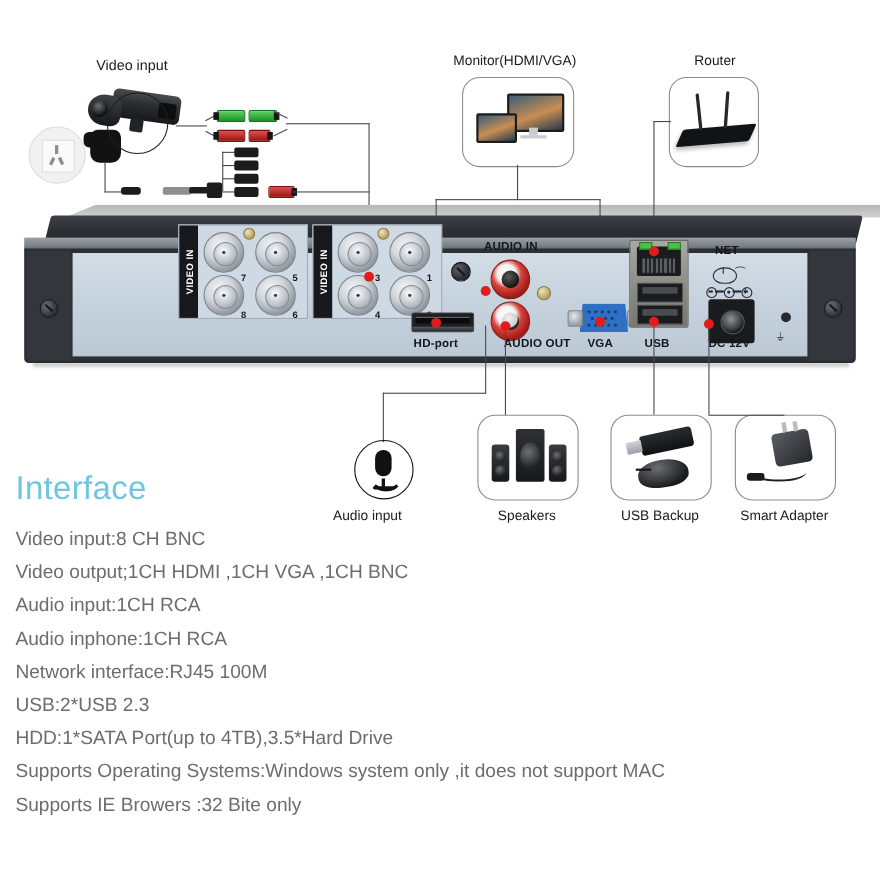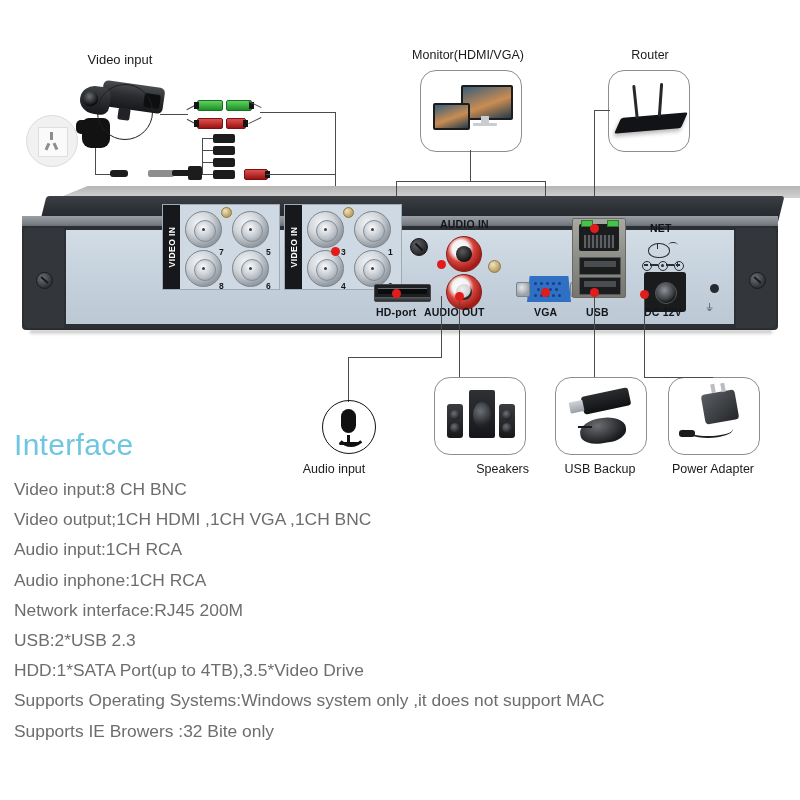--- a/index.html
+++ b/index.html
@@ -331,21 +331,21 @@
   </div>
 
   <div class="panelscrew" style="left:388px;top:42px;"></div>
 
   <div class="hdmi" style="left:352px;top:88px;"></div>
   <div class="plabel" style="left:354px;top:110px;">HD-port</div>
 
   <div class="plabel" style="left:418px;top:22px;">AUDIO IN</div>
   <div class="rca dark" style="left:424px;top:40px;"></div>
   <div class="rca" style="left:424px;top:78px;"></div>
-  <div class="plabel" style="left:402px;top:110px;">AUDIO OUT</div>
+  <div class="plabel" style="left:436px;top:110px;">AUDIO OUT</div>
   <div class="tinyscrew" style="left:466px;top:64px;width:11px;height:11px;"></div>
 
   <div class="vga" style="left:496px;top:80px;">
     <div class="vga-shell"></div>
     <div class="vga-dots">
       <i style="left:2px;top:1px"></i>
         <i style="left:8px;top:1px"></i>
         <i style="left:14px;top:1px"></i>
       <i style="left:20px;top:1px"></i>
         <i style="left:26px;top:1px"></i>
@@ -426,45 +426,45 @@
 <div class="iconbox" style="left:434px;top:377px;width:90px;height:76px;">
   <div class="sub" style="left:34px;top:12px;width:26px;height:48px;"></div>
   <div class="cone" style="left:38px;top:24px;width:18px;height:26px;border-radius:50%;"></div>
   <div class="sat" style="left:12px;top:26px;width:16px;height:34px;"></div>
   <div class="cone" style="left:15px;top:32px;width:10px;height:10px;"></div>
   <div class="cone" style="left:15px;top:45px;width:10px;height:10px;"></div>
   <div class="sat" style="left:64px;top:26px;width:16px;height:34px;"></div>
   <div class="cone" style="left:67px;top:32px;width:10px;height:10px;"></div>
   <div class="cone" style="left:67px;top:45px;width:10px;height:10px;"></div>
 </div>
-<div class="boxlabel" style="left:429px;top:462px;width:100px;text-align:right;">Speakers</div>
+<div class="boxlabel" style="left:429px;top:462px;width:100px;">Speakers</div>
 
 <div class="wire wv" style="left:594px;top:297px;height:80px;"></div>
 <div class="iconbox" style="left:555px;top:377px;width:90px;height:76px;">
   <div class="ustick" style="left:26px;top:14px;"></div>
   <div class="mouse" style="left:24px;top:40px;"></div>
   <div class="abs" style="left:22px;top:48px;width:14px;height:2px;background:#18191b;"></div>
 </div>
 <div class="boxlabel" style="left:550px;top:462px;width:100px;">USB Backup</div>
 
 <div class="wire wv" style="left:644px;top:299px;height:78px;"></div>
 <div class="iconbox" style="left:668px;top:377px;width:90px;height:76px;">
   <div class="adap" style="left:34px;top:14px;"></div>
   <div class="prong" style="left:42px;top:6px;transform:rotate(-10deg);"></div>
   <div class="prong" style="left:52px;top:5px;transform:rotate(-10deg);"></div>
   <div class="cordw" style="left:14px;top:42px;width:50px;height:16px;"></div>
   <div class="abs" style="left:10px;top:52px;width:16px;height:7px;background:#1a1b1d;border-radius:3px;"></div>
 </div>
 <div class="wire wh" style="left:644px;top:377px;width:69px;"></div>
-<div class="boxlabel" style="left:663px;top:462px;width:100px;">Power Adapter</div>
+<div class="boxlabel" style="left:663px;top:462px;width:100px;">Smart Adapter</div>
 
 <div id="spectitle">Interface</div>
 <div id="speclist">
   <div>Video input:8 CH BNC</div>
   <div>Video output;1CH HDMI ,1CH VGA ,1CH BNC</div>
   <div>Audio input:1CH RCA</div>
   <div>Audio inphone:1CH RCA</div>
-  <div>Network interface:RJ45 200M</div>
+  <div>Network interface:RJ45 100M</div>
   <div>USB:2*USB 2.3</div>
-  <div>HDD:1*SATA Port(up to 4TB),3.5*Video Drive</div>
+  <div>HDD:1*SATA Port(up to 4TB),3.5*Hard Drive</div>
   <div>Supports  Operating Systems:Windows system only ,it does not support MAC</div>
   <div>Supports IE Browers :32 Bite only</div>
 </div>
 
 </body></html>

